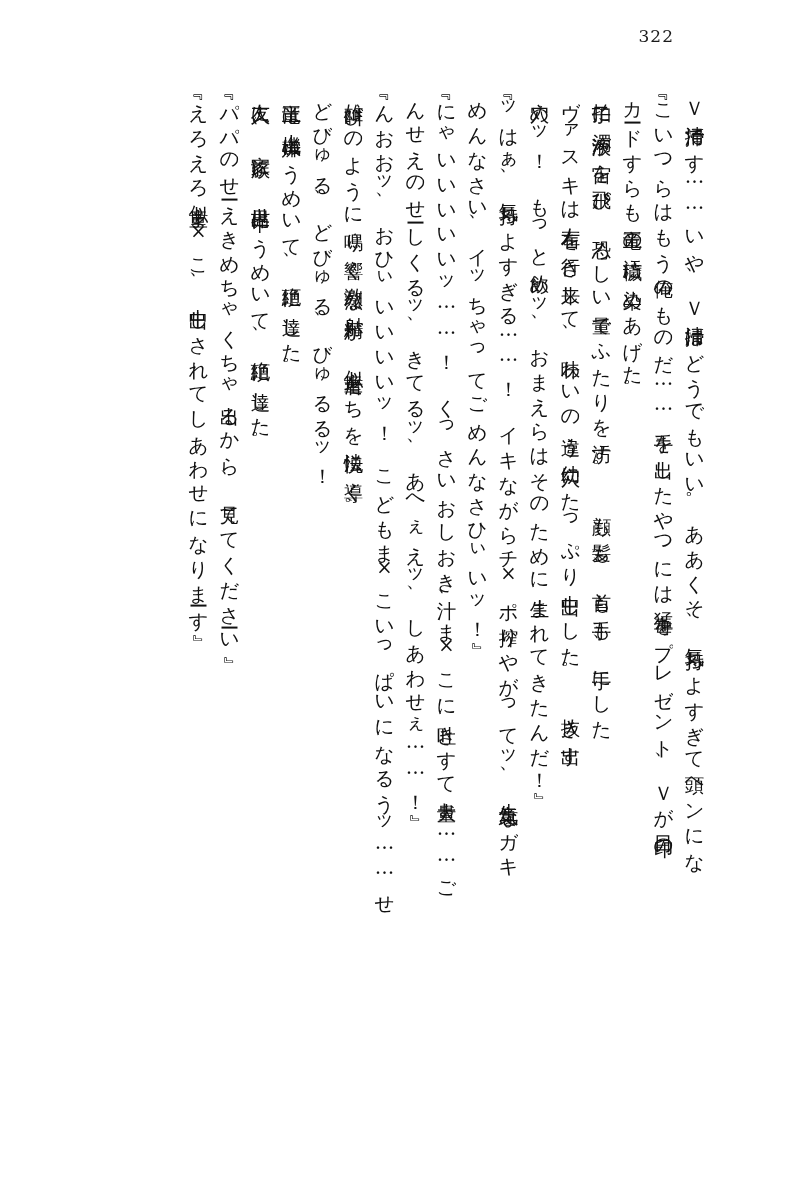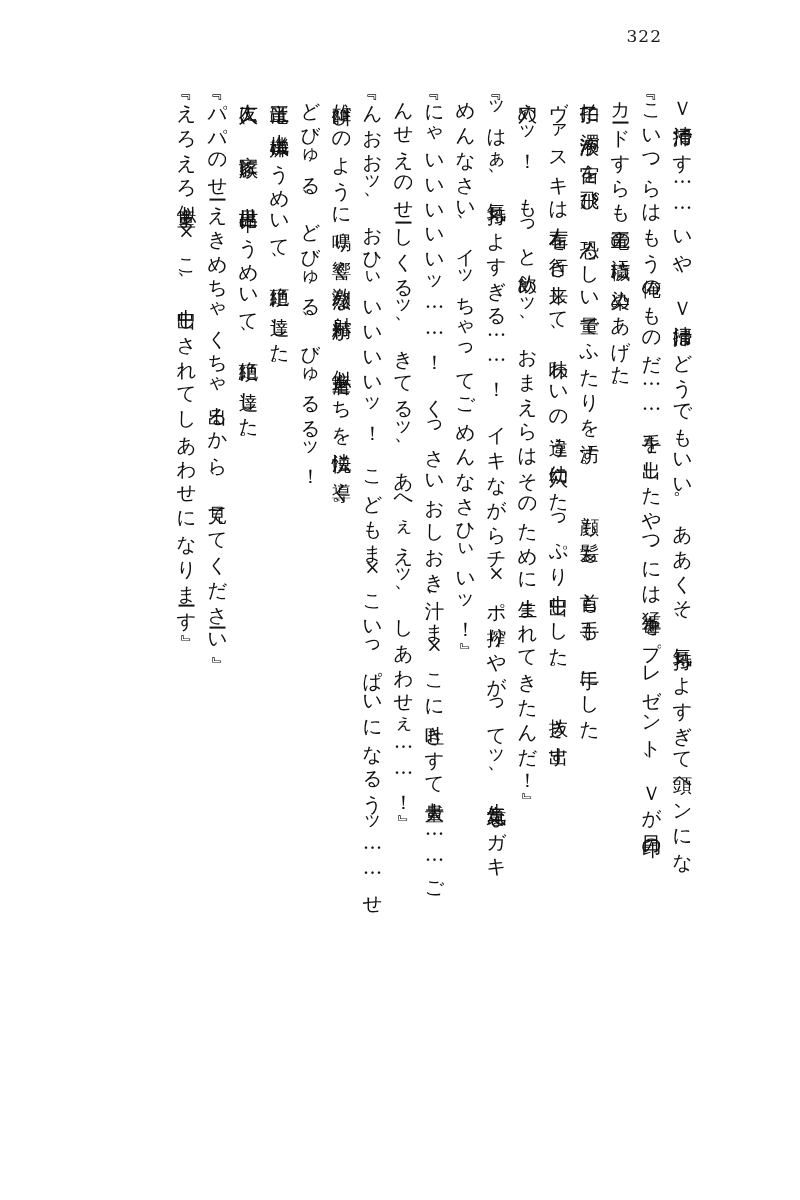--- a/index.html
+++ b/index.html
@@ -14,20 +14,21 @@
     font-family: "DejaVu Serif", "Liberation Serif", serif;
     color: #141414;
   }
 
   .page {
     position: relative;
     width: 752px;
     height: 1200px;
     background: #ffffff;
     box-sizing: border-box;
+    margin-left: 12px;
   }
 
   .page-number {
     position: absolute;
     top: 26px;
     right: 90px;
     font-size: 17px;
     letter-spacing: 1px;
     color: #1a1a1a;
     font-family: "DejaVu Serif", "Liberation Serif", serif;

